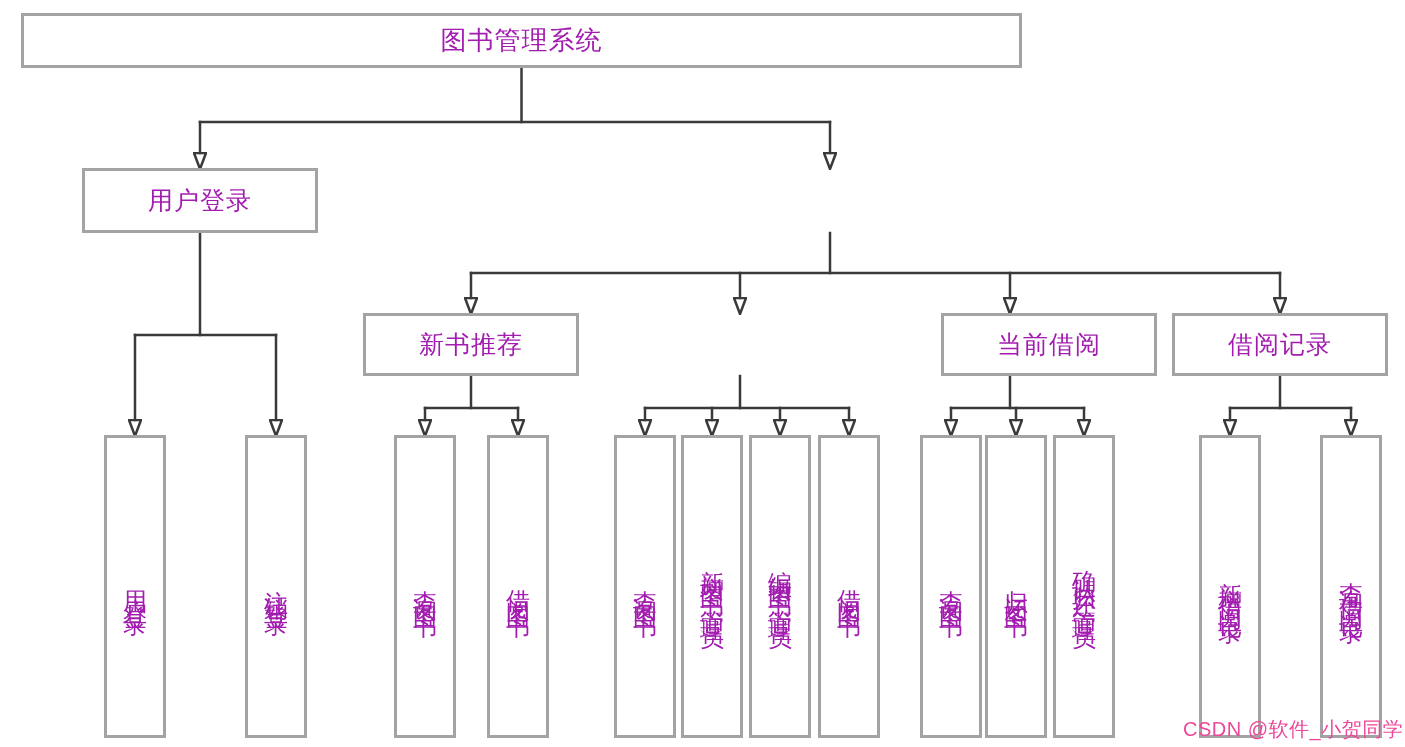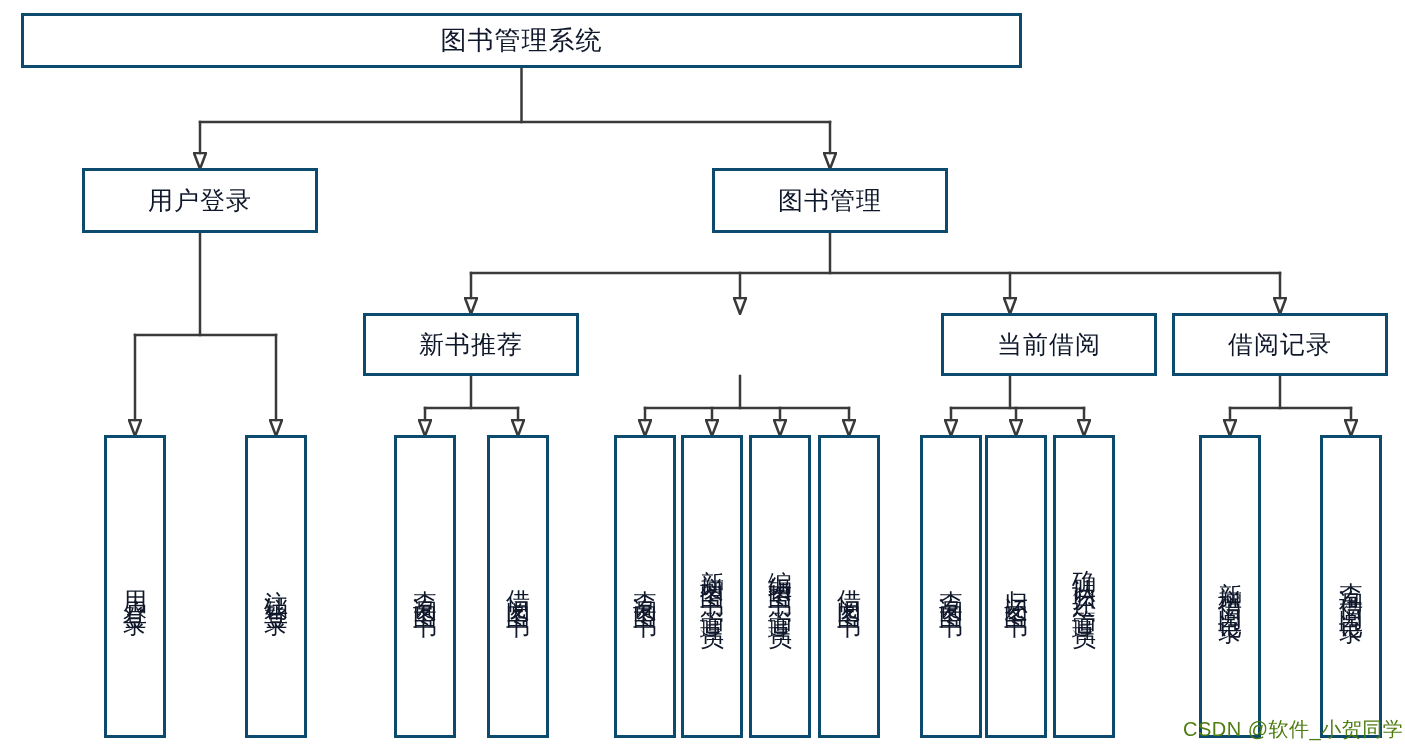--- a/index.html
+++ b/index.html
@@ -23,26 +23,26 @@
   }
   .connectors path {
     stroke: #3a3a3a;
     stroke-width: 2.5;
     fill: none;
     stroke-linecap: square;
   }
   .node {
     position: absolute;
     box-sizing: border-box;
-    border: 3px solid #0c4a6e;
+    border: 3px solid #a3a3a3;
     background: #ffffff;
     display: flex;
     align-items: center;
     justify-content: center;
-    color: #0f172a;
+    color: #a21caf;
     text-align: center;
   }
   .node.root {
     left: 21px; top: 13px; width: 1001px; height: 55px;
     font-size: 26px;
     letter-spacing: 1px;
   }
   .node.lvl1 {
     top: 168px; width: 236px; height: 65px;
     font-size: 25px;
@@ -62,21 +62,21 @@
     text-orientation: mixed;
     letter-spacing: 8px;
     line-height: 1;
     max-height: 295px;
   }
   .watermark {
     position: absolute;
     left: 1183px;
     top: 716px;
     font-size: 20px;
-    color: #4d7c0f;
+    color: #ec4899;
     letter-spacing: 0.5px;
     white-space: nowrap;
   }
 </style>
 </head>
 <body>
 
 <div class="canvas">
 
   <svg class="connectors" width="1405" height="747" viewBox="0 0 1405 747">
@@ -137,21 +137,20 @@
       <path d="M1280 376 V408"></path>
       <path d="M1230 408 H1351"></path>
       <path d="M1230 408 V420" marker-end="url(#arrow)"></path>
       <path d="M1351 408 V420" marker-end="url(#arrow)"></path>
     </g>
   </svg>
 
   <div class="node root">图书管理系统</div>
 
   <div class="node lvl1" style="left:82px;">用户登录</div>
-  <div class="node lvl1" style="left:712px;">图书管理</div>
 
   <div class="node lvl2" style="left:363px;">新书推荐</div>
   <div class="node lvl2" style="left:941px;">当前借阅</div>
   <div class="node lvl2" style="left:1172px;">借阅记录</div>
 
   <div class="node leaf" style="left:104px;">
     <span class="vtext">用户登录</span>
   </div>
   <div class="node leaf" style="left:245px;">
     <span class="vtext">注销登录</span>

